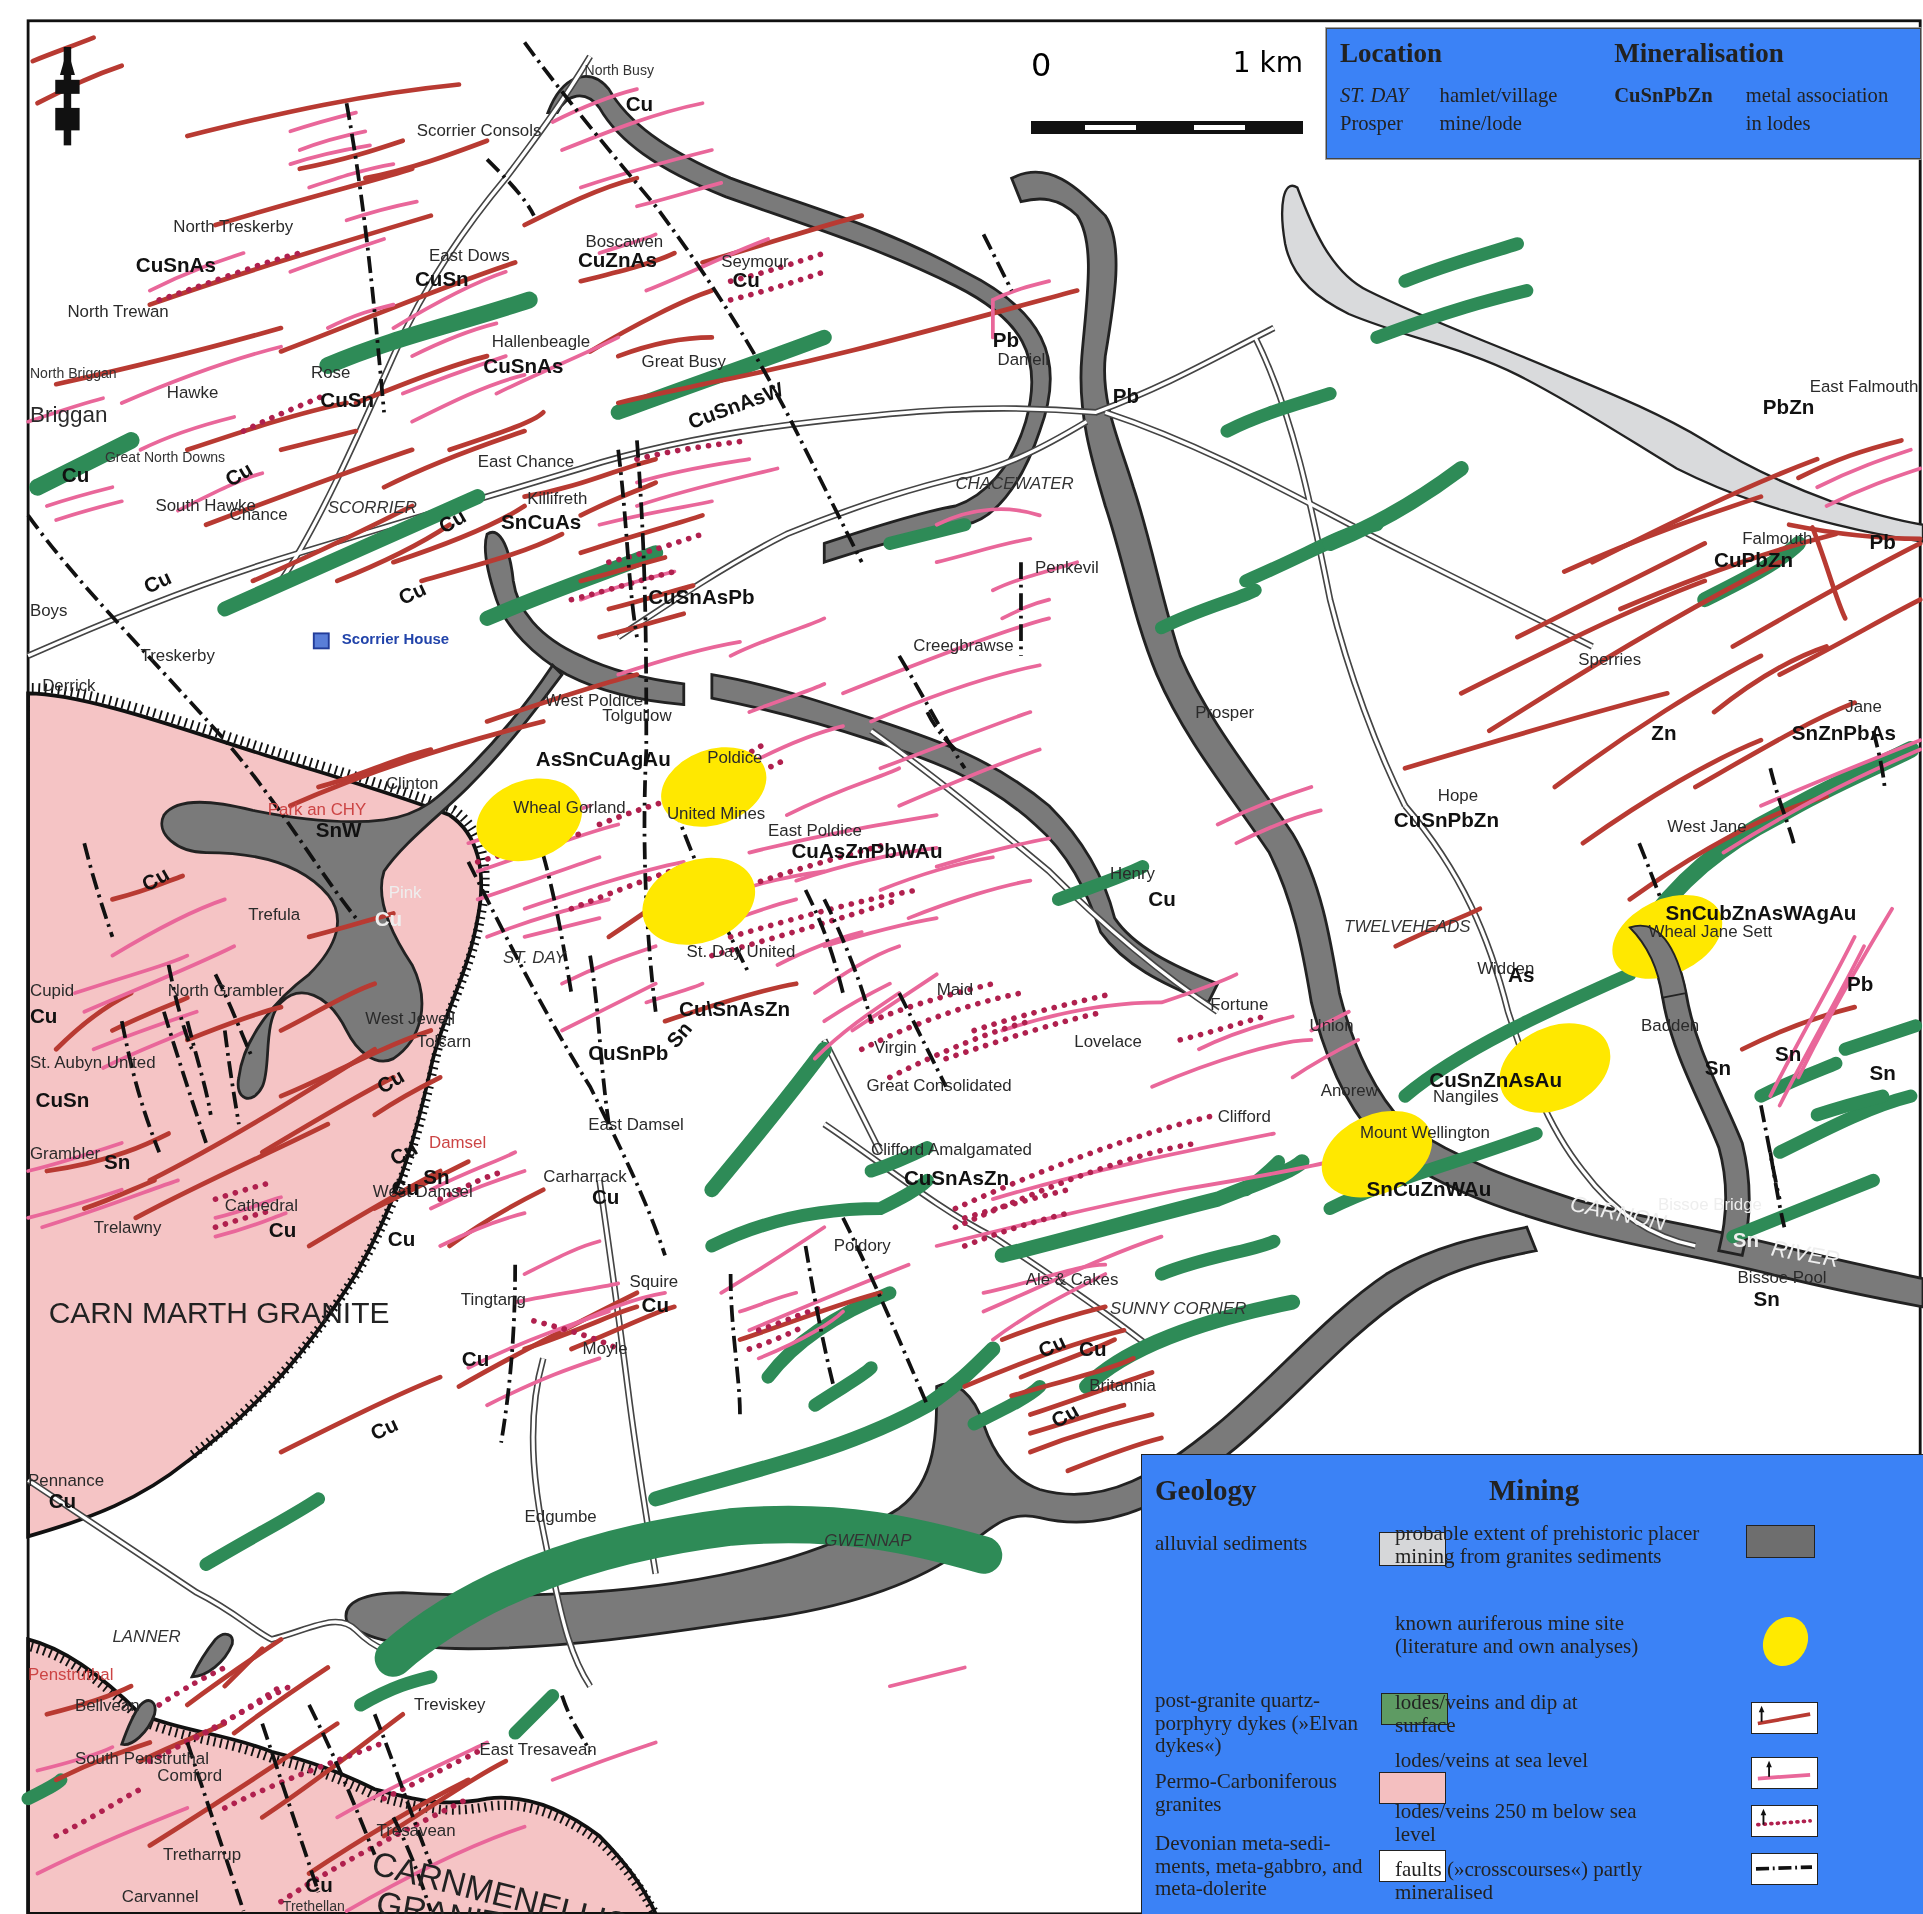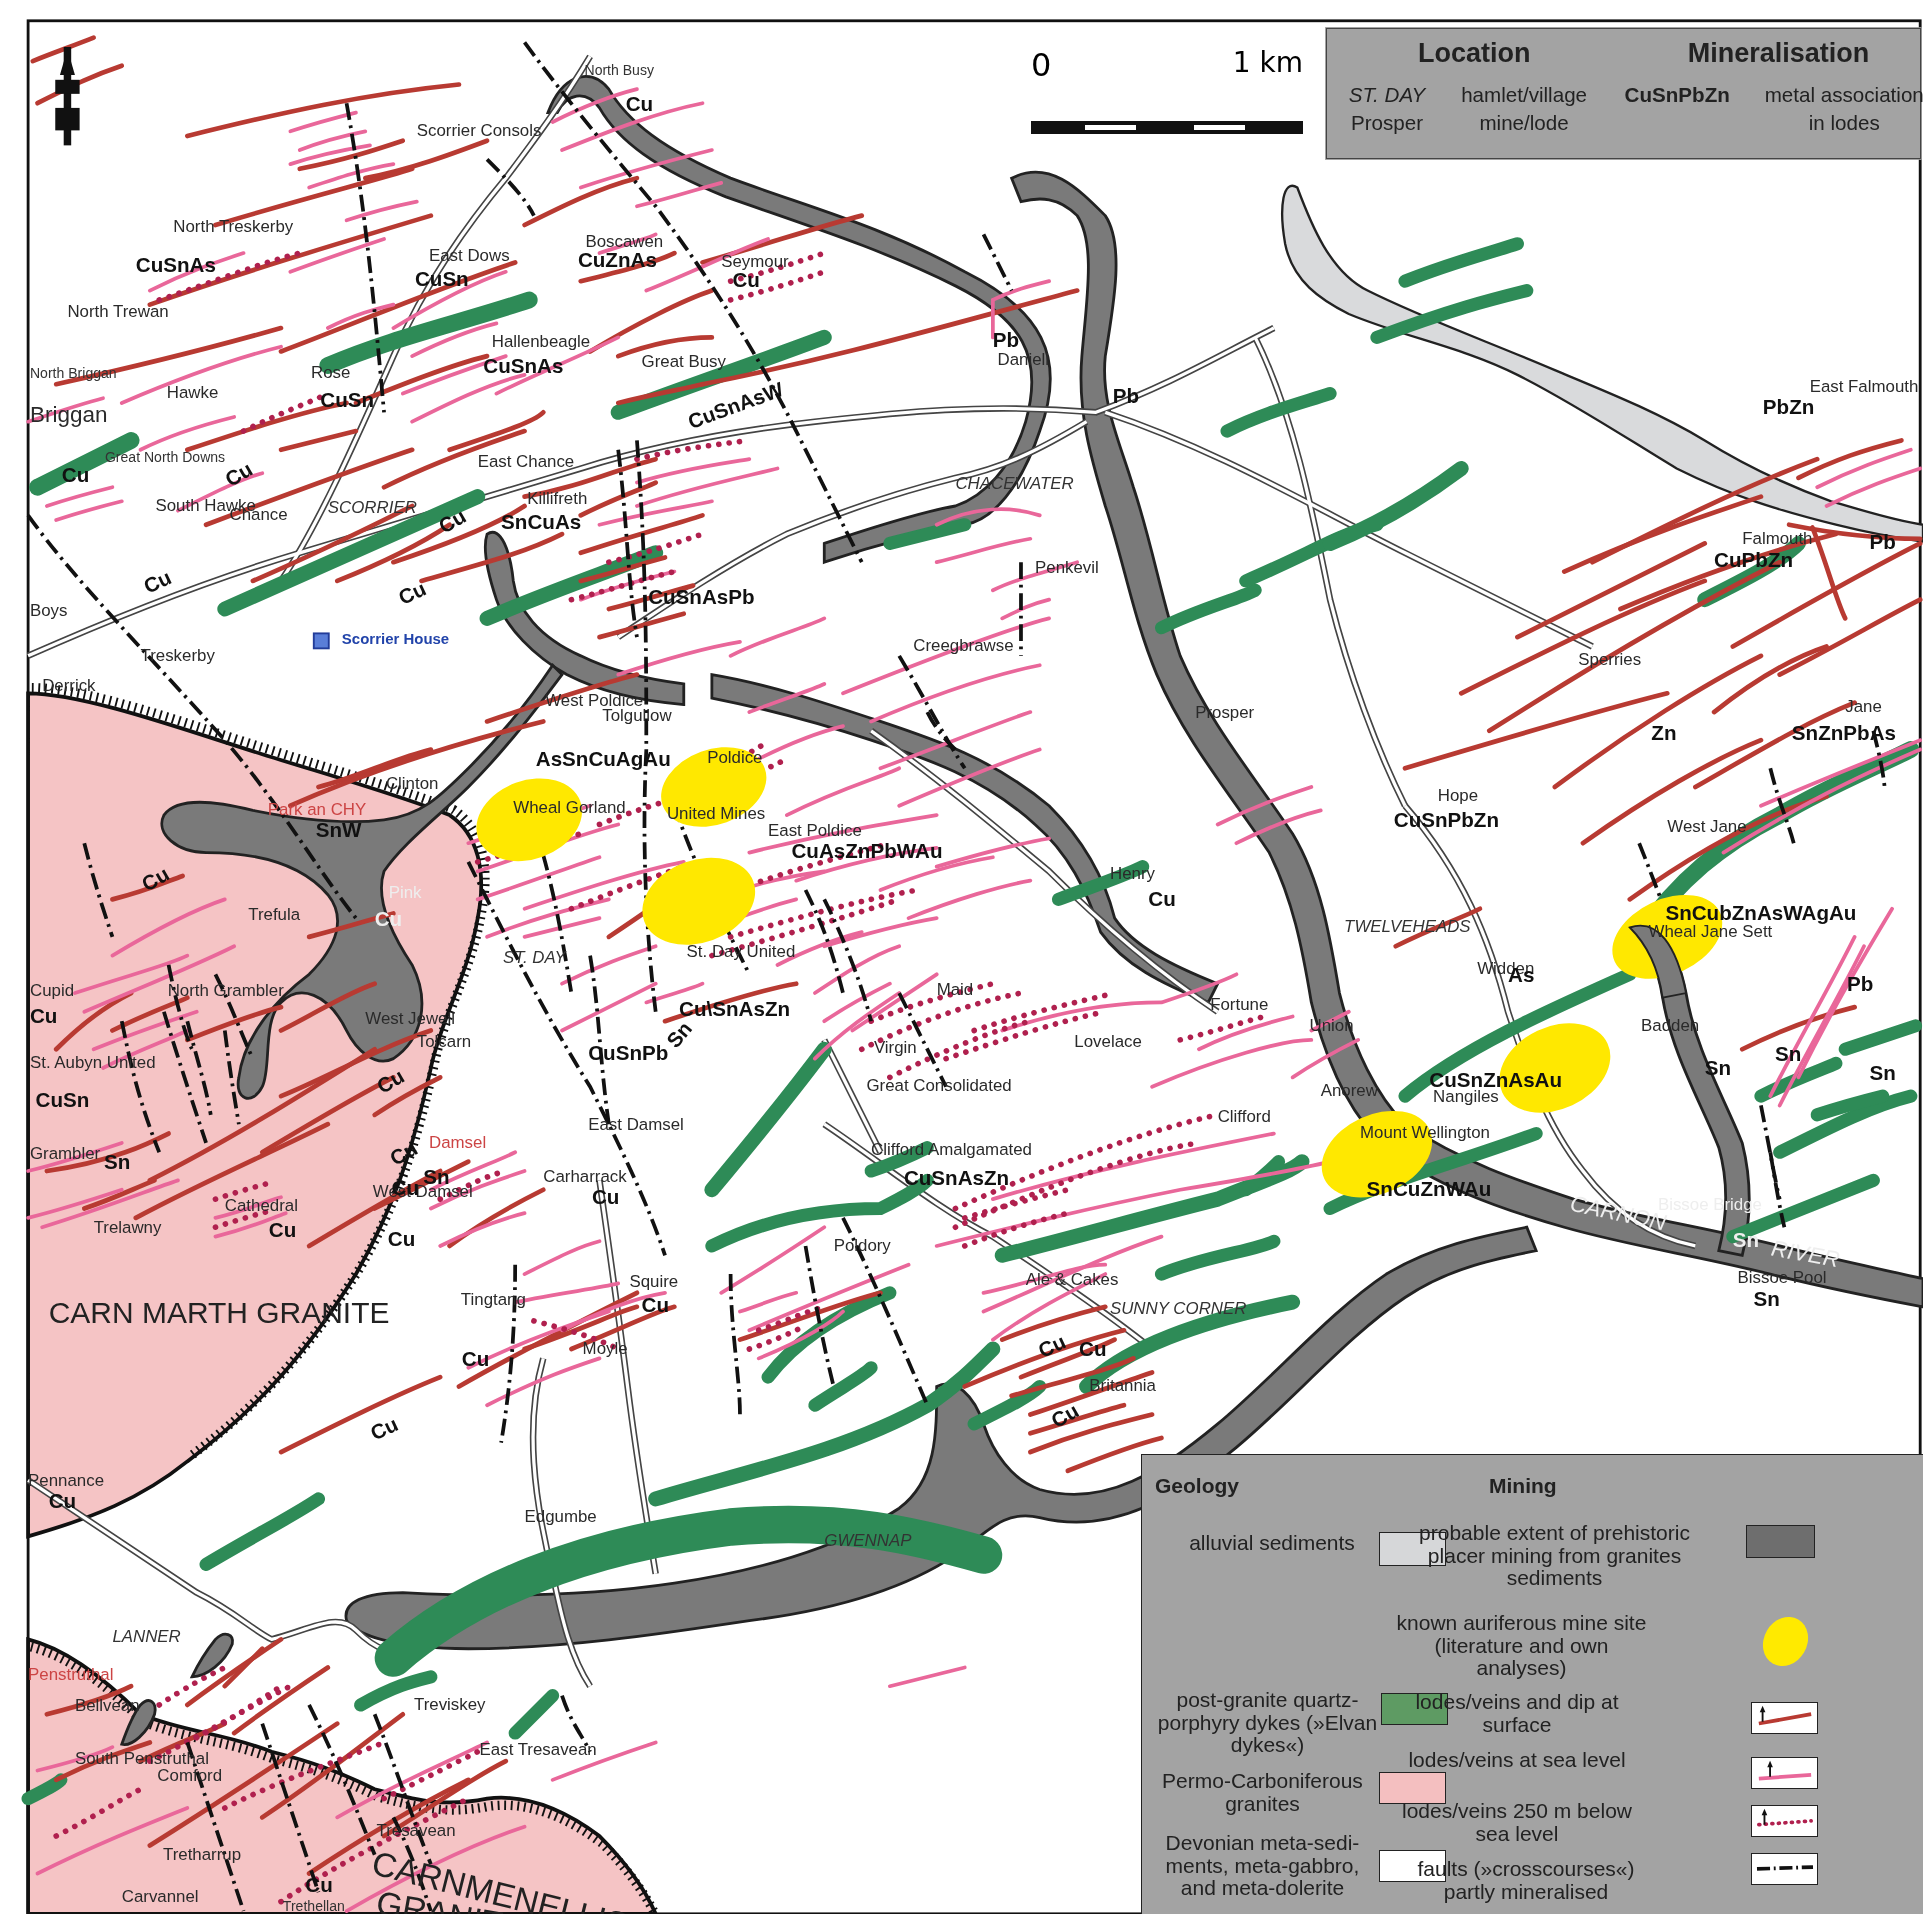--- a/index.html
+++ b/index.html
@@ -5,27 +5,27 @@
   html, body { margin:0; padding:0; background:#fff; }
   body { width:1923px; height:1914px; position:relative; overflow:hidden; font-family:"Liberation Sans", sans-serif; }
   #map { position:absolute; left:0; top:0; width:1923px; height:1914px; }
   .lbl { font-family:"Liberation Sans", sans-serif; fill:#2a2a2a; font-size:18px; }
   .lbl-sm { font-size:15px; fill:#333; }
   .min { font-family:"Liberation Sans", sans-serif; font-weight:bold; fill:#111; font-size:22px; }
   .vil { font-family:"Liberation Sans", sans-serif; font-style:italic; fill:#333; font-size:18px; }
   .big { font-family:"Liberation Sans", sans-serif; fill:#222; font-size:32px; }
   .white { fill:#f4f4f4; }
   .blue { fill:#2244aa; font-weight:bold; font-size:16px; }
-  .legend-box { position:absolute; background:#a3a3a3; border:1.9px solid #222; box-sizing:border-box; font-family:Liberation Sans, sans-serif; color:#222;text-align:center; }
+  .legend-box { position:absolute; background:#3b82f6; border:1.9px solid #222; box-sizing:border-box; font-family:Liberation Serif, serif; color:#222; }
   #loc-box { left:1326px; top:28px; width:595px; height:131px; padding:9.4px 13px; border:1.9px solid #444; box-shadow:0 0 0 0.9px #999; }
   #loc-box .h { font-weight:bold; font-size:27px; }
   #loc-box .r { font-size:20.6px; line-height:28px; }
   #loc-box .grid { display:grid; grid-template-columns:94px 169px 126px 197px; column-gap:5.6px; }
   #geo-box { left:1141px; top:1454px; width:782px; height:460px; border-right:none; border-bottom:none; padding:0; }
-  .lg-h { position:absolute; font-weight:bold; font-size:21px; }
+  .lg-h { position:absolute; font-weight:bold; font-size:29px; }
   .lg-t { position:absolute; font-size:21px; line-height:22.5px; }
   .sw { position:absolute; border:1.9px solid #222; box-sizing:border-box; }
   #scale { position:absolute; left:1031px; top:37px; width:272px; height:103px; font-family:"DejaVu Sans", sans-serif; }
   #scale .t0 { position:absolute; left:0; top:9.4px; font-size:32px; }
   #scale .t1 { position:absolute; right:0; top:9.4px; font-size:28px; }
   #scale .bar { position:absolute; left:0; top:84px; width:272px; height:13px; background:#111; }
   #scale .seg { position:absolute; top:3.7px; height:5.6px; width:51px; background:#fff; }
 </style>
 </head>
 <body>

